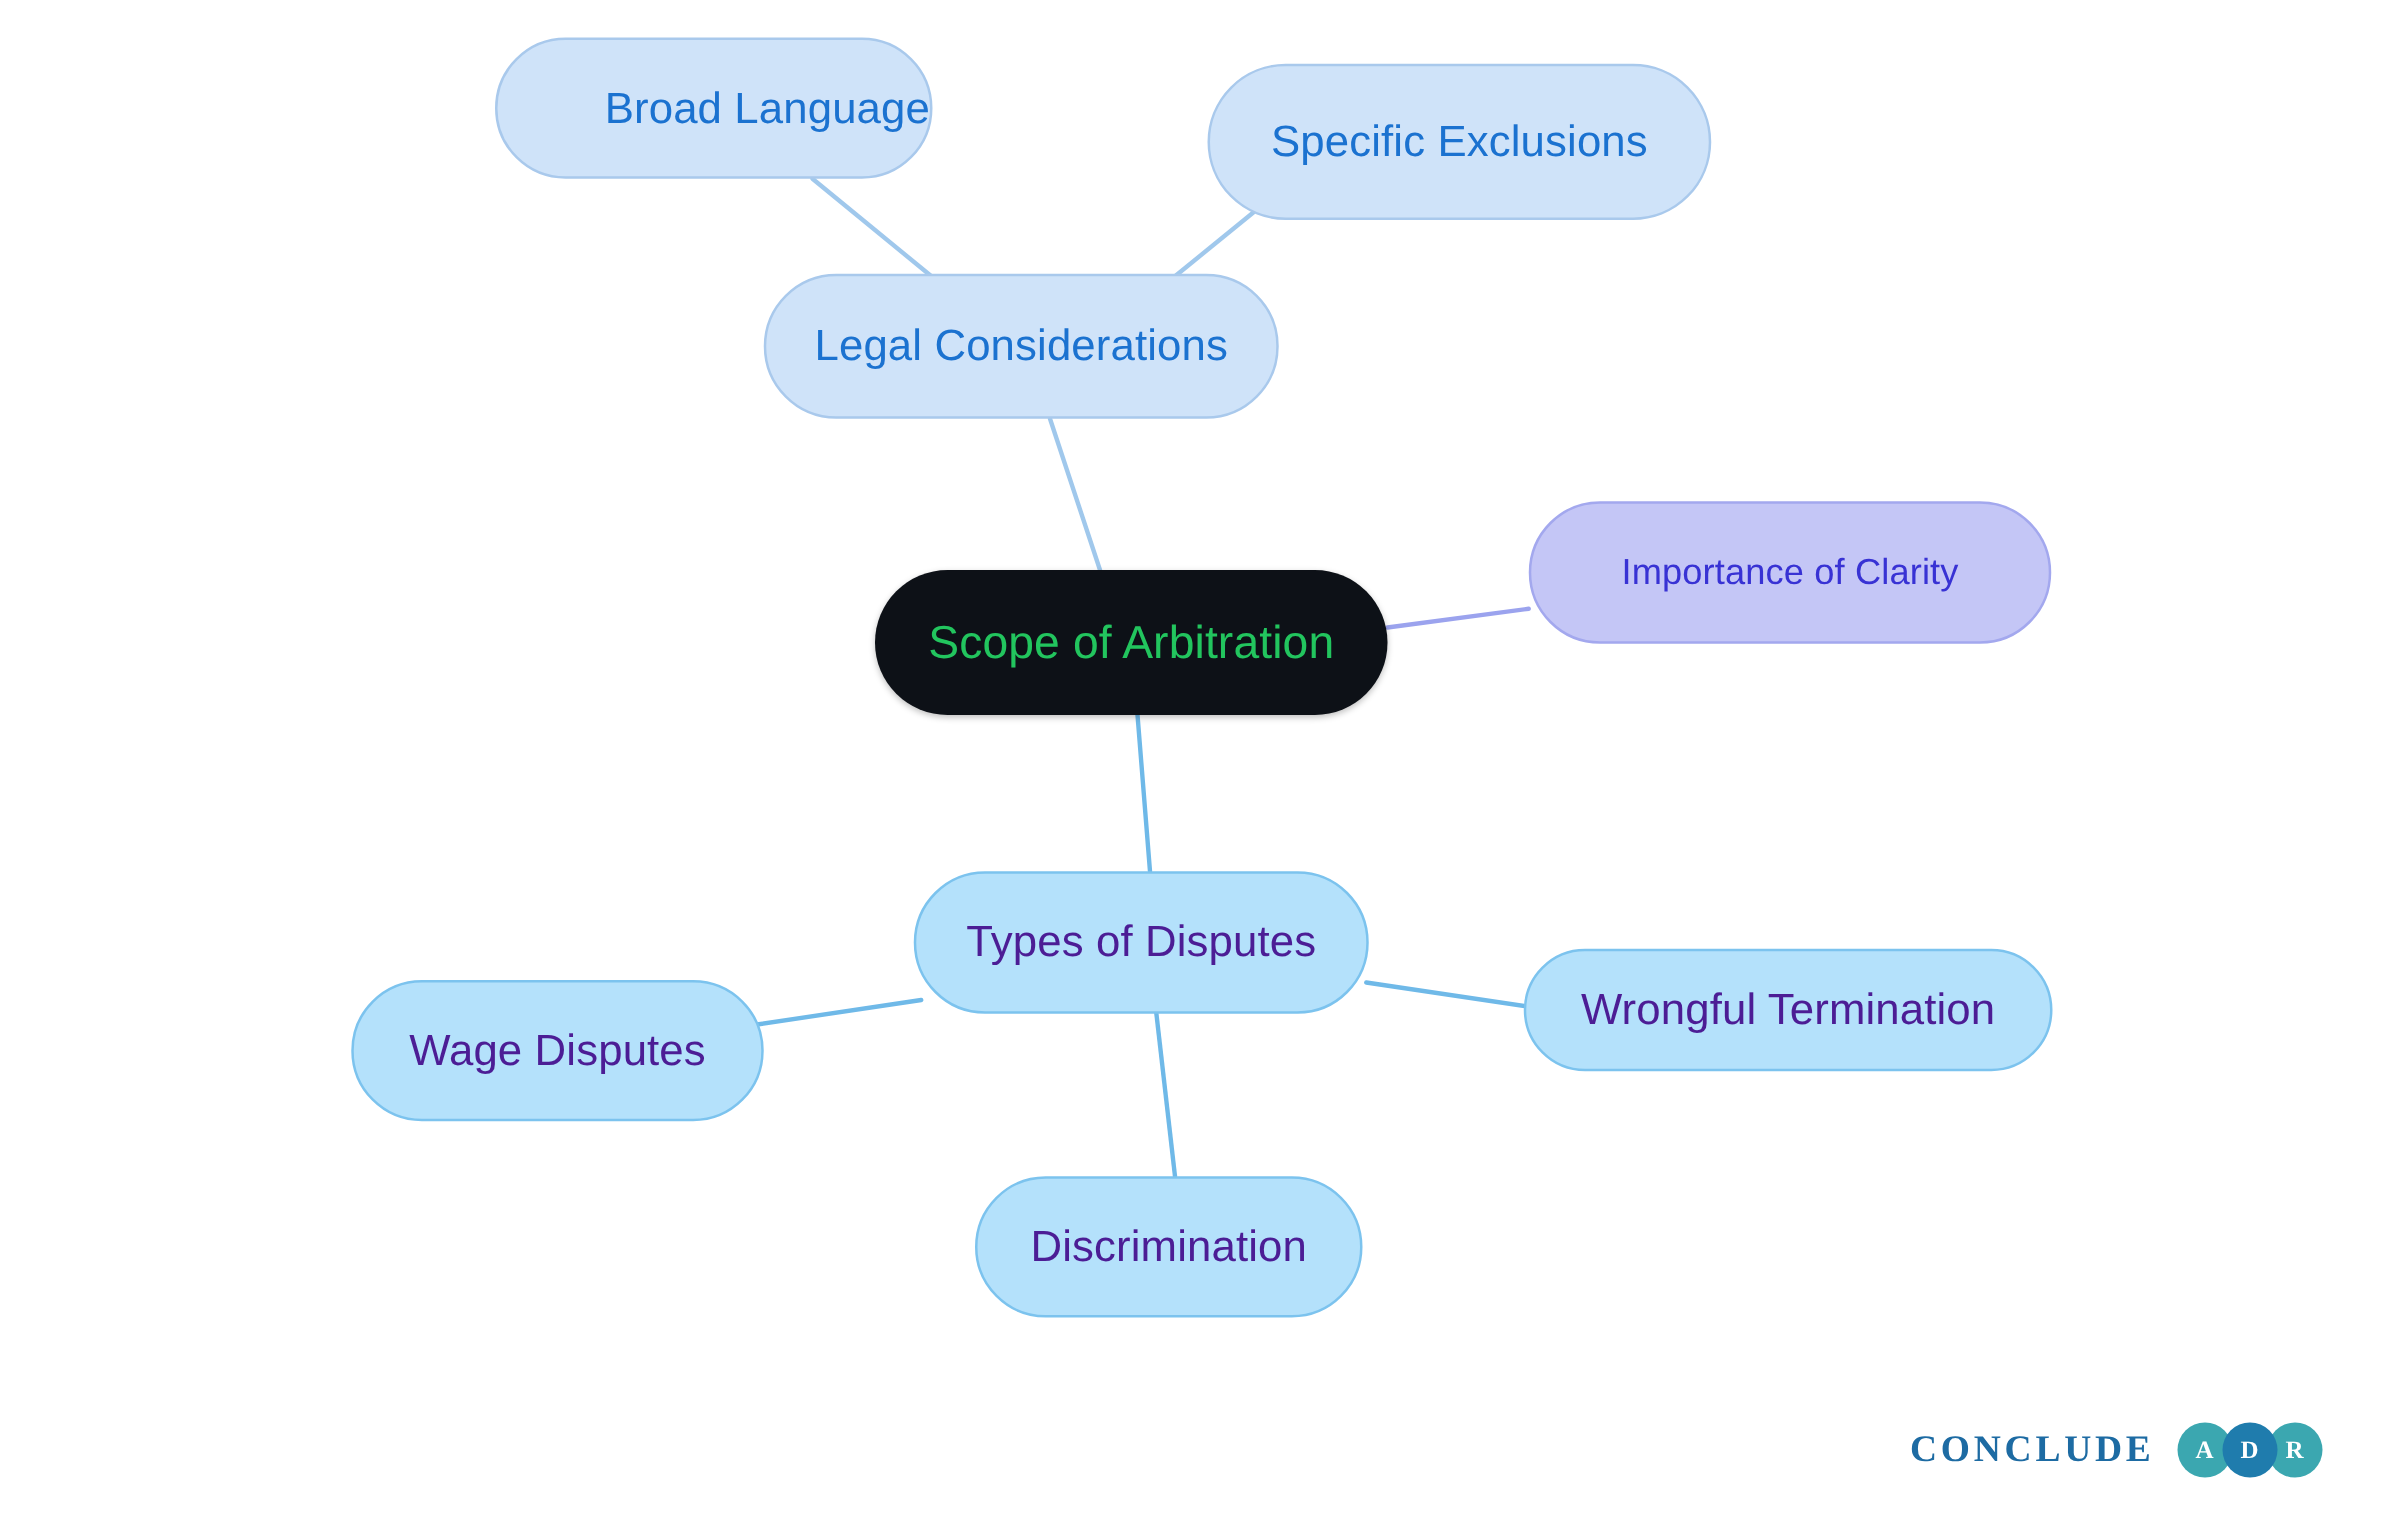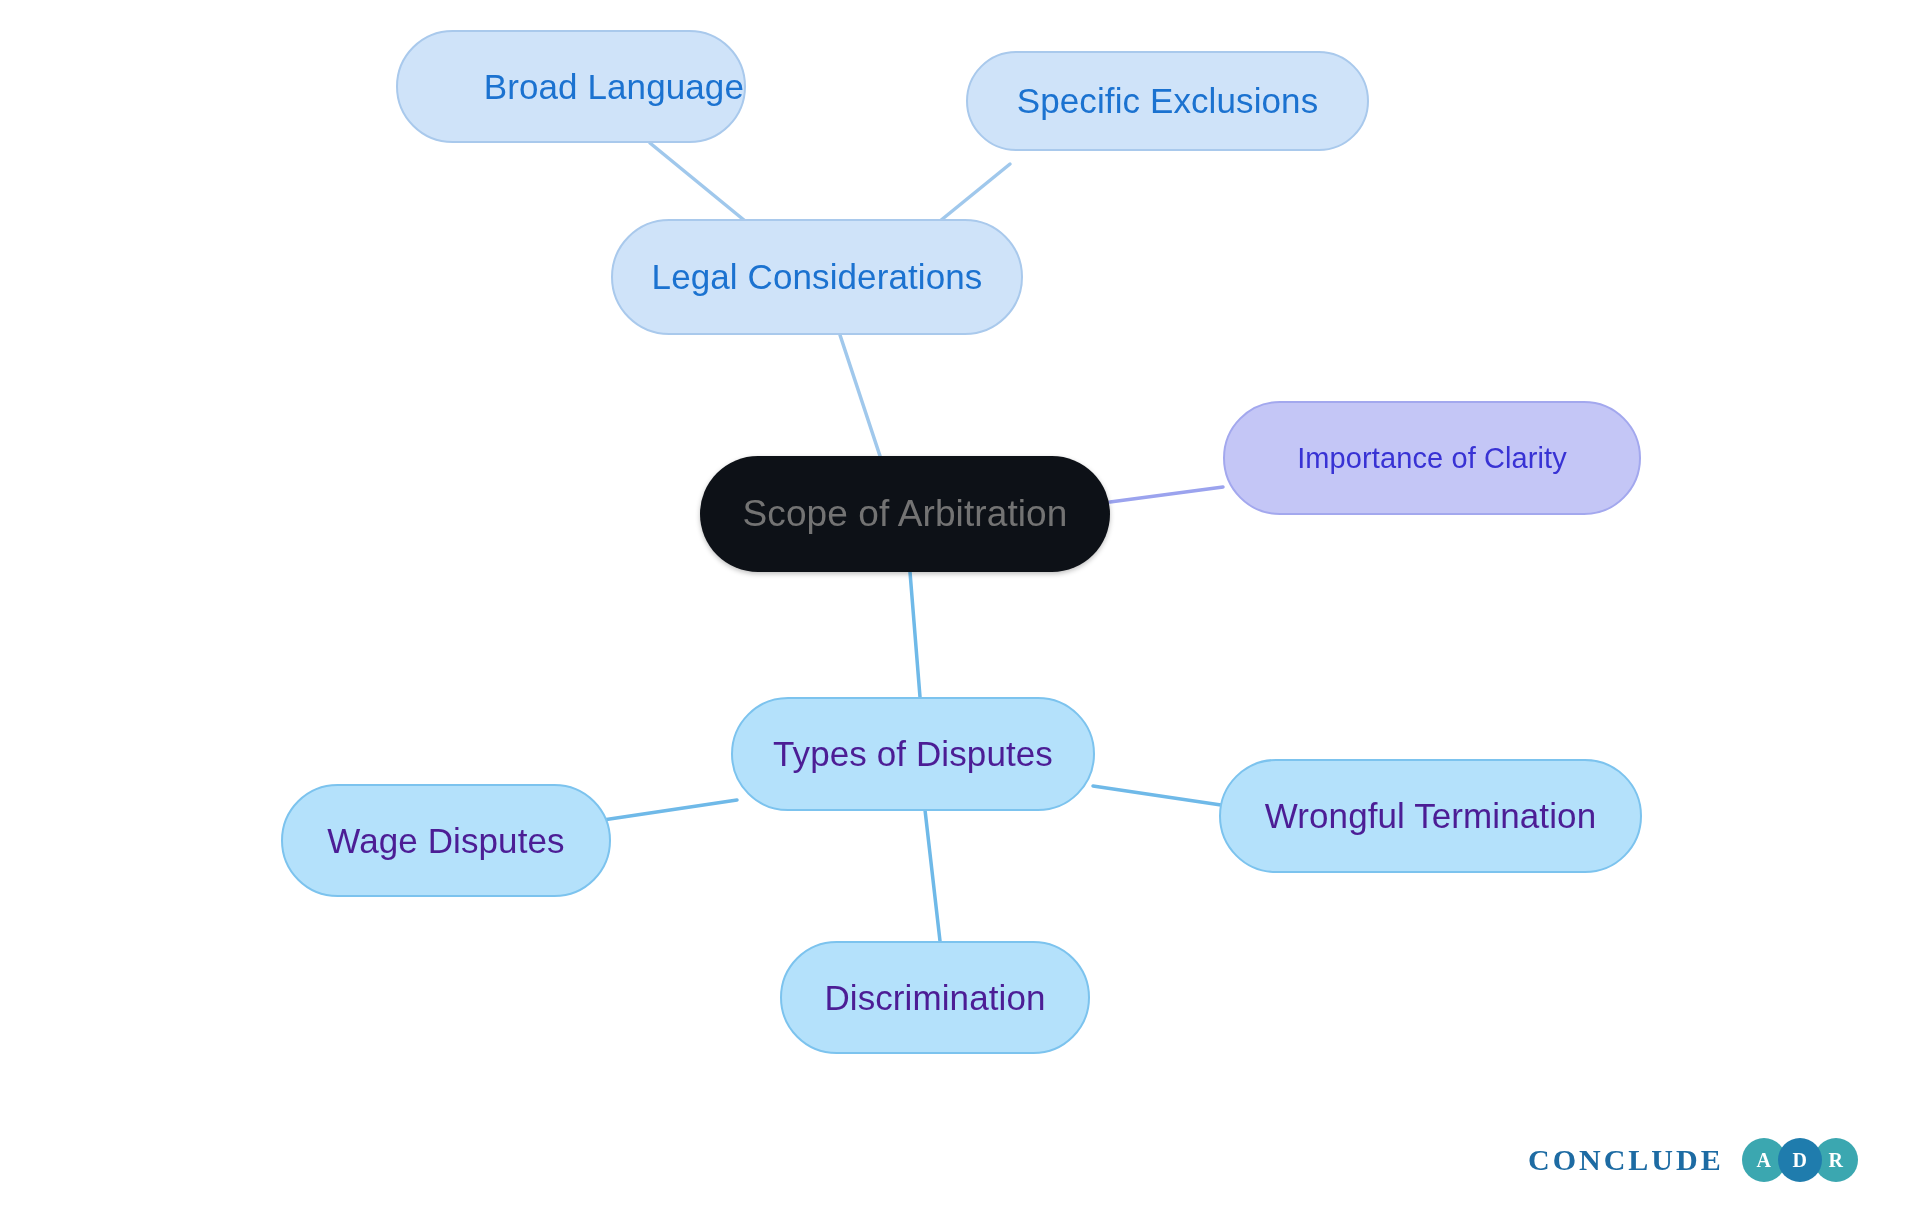--- a/index.html
+++ b/index.html
@@ -33,21 +33,21 @@
     display: flex;
     align-items: center;
     justify-content: center;
     text-align: center;
     border-radius: 999px;
     white-space: nowrap;
     letter-spacing: 0.1px;
   }
   .node-root {
     background: #0d1117;
-    color: #737373;
+    color: #22c55e;
     border: none;
     font-size: 37px;
     box-shadow: 0 2px 5px rgba(0,0,0,0.25);
   }
   .node-legal {
     background: #cfe3f9;
     border: 2.5px solid #a9c9ec;
     color: #1b72d0;
     font-size: 35px;
   }
@@ -113,33 +113,33 @@
   <div id="nodes">
       <div class="node node-root" style="left: 700px; top: 456px; width: 410px; height: 116px;">
         <span>Scope of Arbitration</span>
       </div>
       <div class="node node-legal" style="left: 611px; top: 219px; width: 412px; height: 116px;">
         <span>Legal Considerations</span>
       </div>
       <div class="node node-legal" style="left: 396px; top: 30px; width: 350px; height: 113px; justify-content: flex-end;">
         <span>Broad Language</span>
       </div>
-      <div class="node node-legal" style="left: 966px; top: 51px; width: 403px; height: 100px;">
+      <div class="node node-legal" style="left: 966px; top: 51px; width: 403px; height: 125px;">
         <span>Specific Exclusions</span>
       </div>
       <div class="node node-clarity" style="left: 1223px; top: 401px; width: 418px; height: 114px;">
         <span>Importance of Clarity</span>
       </div>
       <div class="node node-types" style="left: 731px; top: 697px; width: 364px; height: 114px;">
         <span>Types of Disputes</span>
       </div>
       <div class="node node-types" style="left: 281px; top: 784px; width: 330px; height: 113px;">
         <span>Wage Disputes</span>
       </div>
-      <div class="node node-types" style="left: 1219px; top: 759px; width: 423px; height: 114px;">
+      <div class="node node-types" style="left: 1219px; top: 759px; width: 423px; height: 98px;">
         <span>Wrongful Termination</span>
       </div>
       <div class="node node-types" style="left: 780px; top: 941px; width: 310px; height: 113px;">
         <span>Discrimination</span>
       </div>
     </div>
 
   <div id="logo" style="left: 1528px; top: 1138px;">
     <div id="logo-word">CONCLUDE</div>
     <div class="logo-circles">

